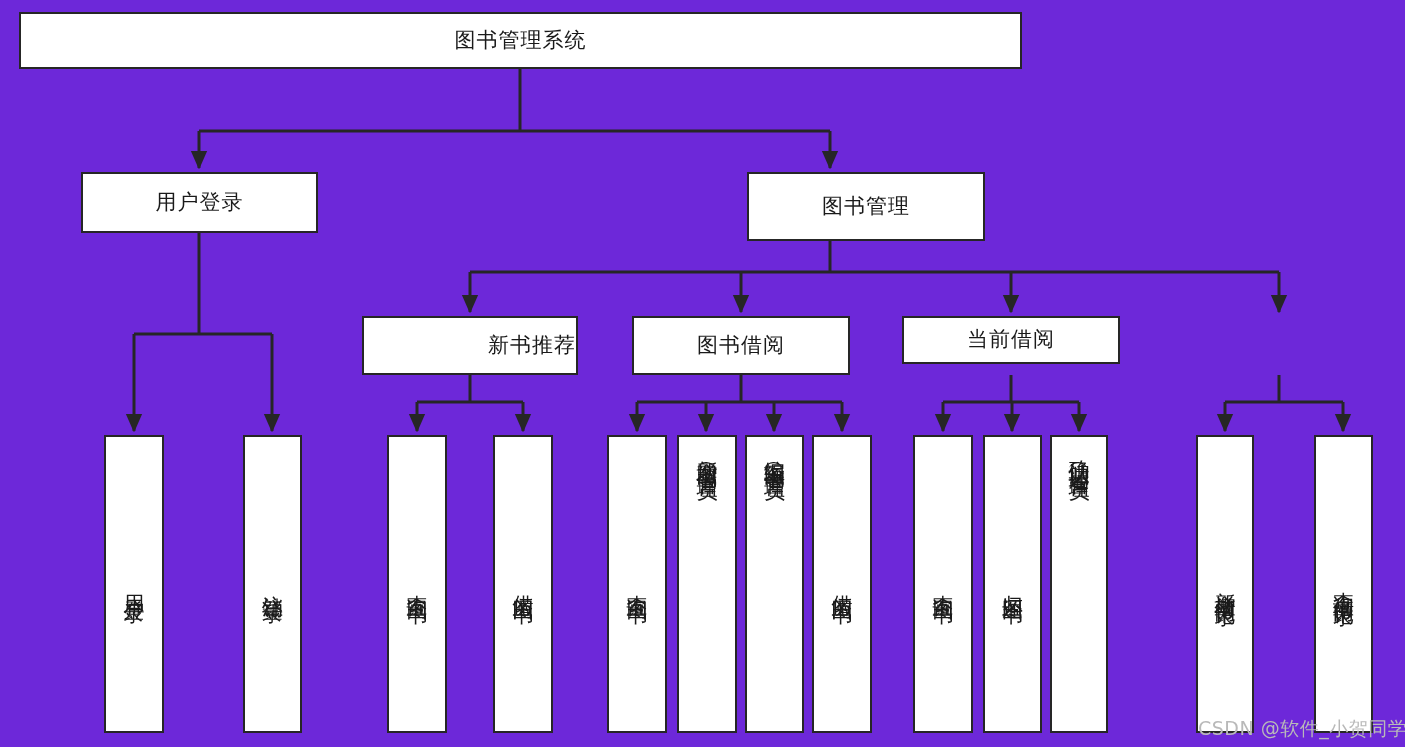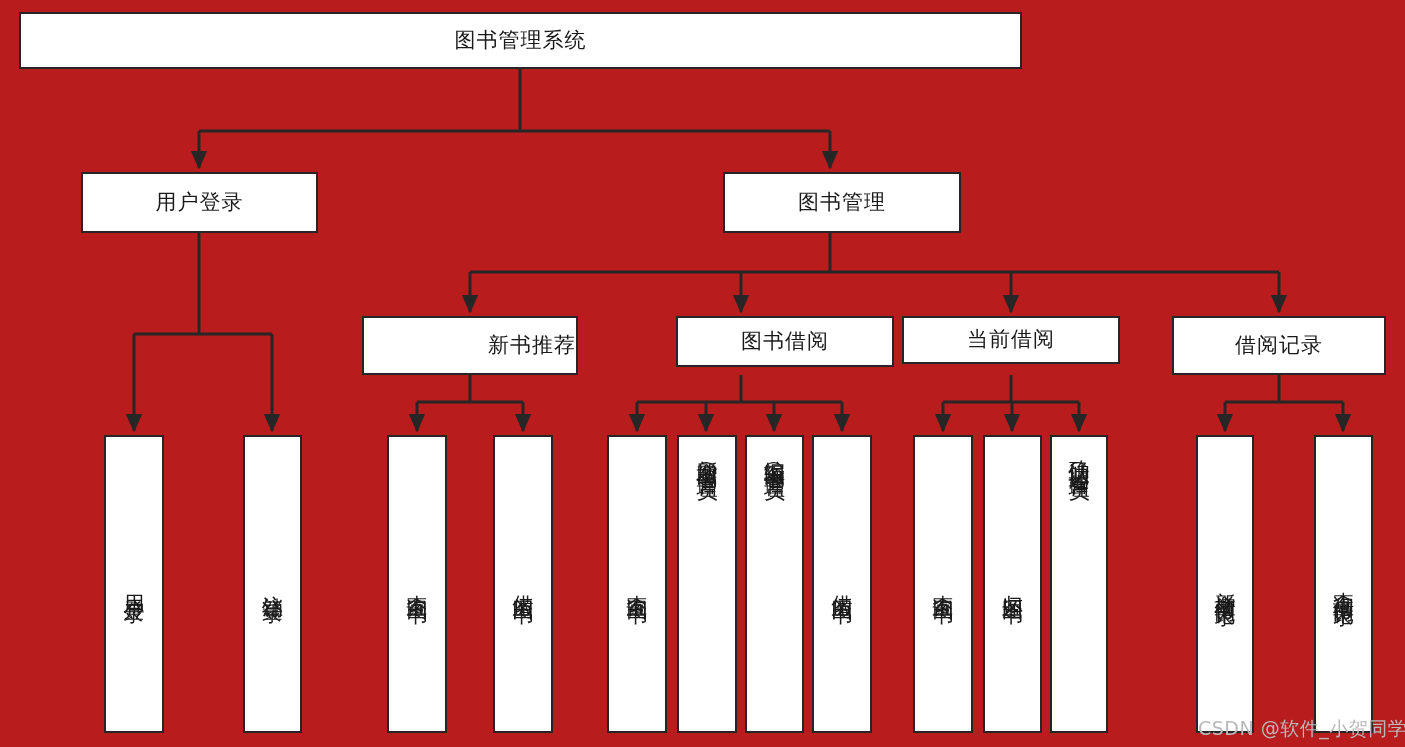--- a/index.html
+++ b/index.html
@@ -8,21 +8,21 @@
     padding: 0;
     background: #ffffff;
   }
   body {
     font-family: "DejaVu Sans", "Liberation Sans", sans-serif;
   }
   #canvas {
     position: relative;
     width: 1405px;
     height: 747px;
-    background: #b91c1c;
+    background: #6d28d9;
     overflow: hidden;
     text-decoration: underline;
   }
   #diagram-svg {
     position: absolute;
     left: 0;
     top: 0;
     width: 1405px;
     height: 747px;
   }
@@ -124,35 +124,32 @@
     </g>
   </svg>
 
   <div class="node node-h" style="left:19px; top:12px; width:1003px; height:57px;">
     <span class="node-label">图书管理系统</span>
   </div>
 
   <div class="node node-h" style="left:81px; top:172px; width:237px; height:61px;">
     <span class="node-label">用户登录</span>
   </div>
-  <div class="node node-h" style="left:723px; top:172px; width:238px; height:61px;">
+  <div class="node node-h" style="left:747px; top:172px; width:238px; height:69px;">
     <span class="node-label">图书管理</span>
   </div>
 
   <div class="node node-h" style="left:362px; top:316px; width:216px; height:59px;justify-content:flex-end;">
     <span class="node-label">新书推荐</span>
   </div>
-  <div class="node node-h" style="left:632px; top:316px; width:218px; height:51px;margin-left:44px;">
+  <div class="node node-h" style="left:632px; top:316px; width:218px; height:59px;">
     <span class="node-label">图书借阅</span>
   </div>
   <div class="node node-h" style="left:902px; top:316px; width:218px; height:48px;">
     <span class="node-label">当前借阅</span>
-  </div>
-  <div class="node node-h" style="left:1172px; top:316px; width:214px; height:59px;">
-    <span class="node-label">借阅记录</span>
   </div>
 
   <div class="node node-v fit-mid" style="left:104px; top:435px; width:60px; height:298px;">
     <span class="node-label">用户登录</span>
   </div>
   <div class="node node-v fit-mid" style="left:243px; top:435px; width:59px; height:298px;">
     <span class="node-label">注销登录</span>
   </div>
 
   <div class="node node-v fit-mid" style="left:387px; top:435px; width:60px; height:298px;">

